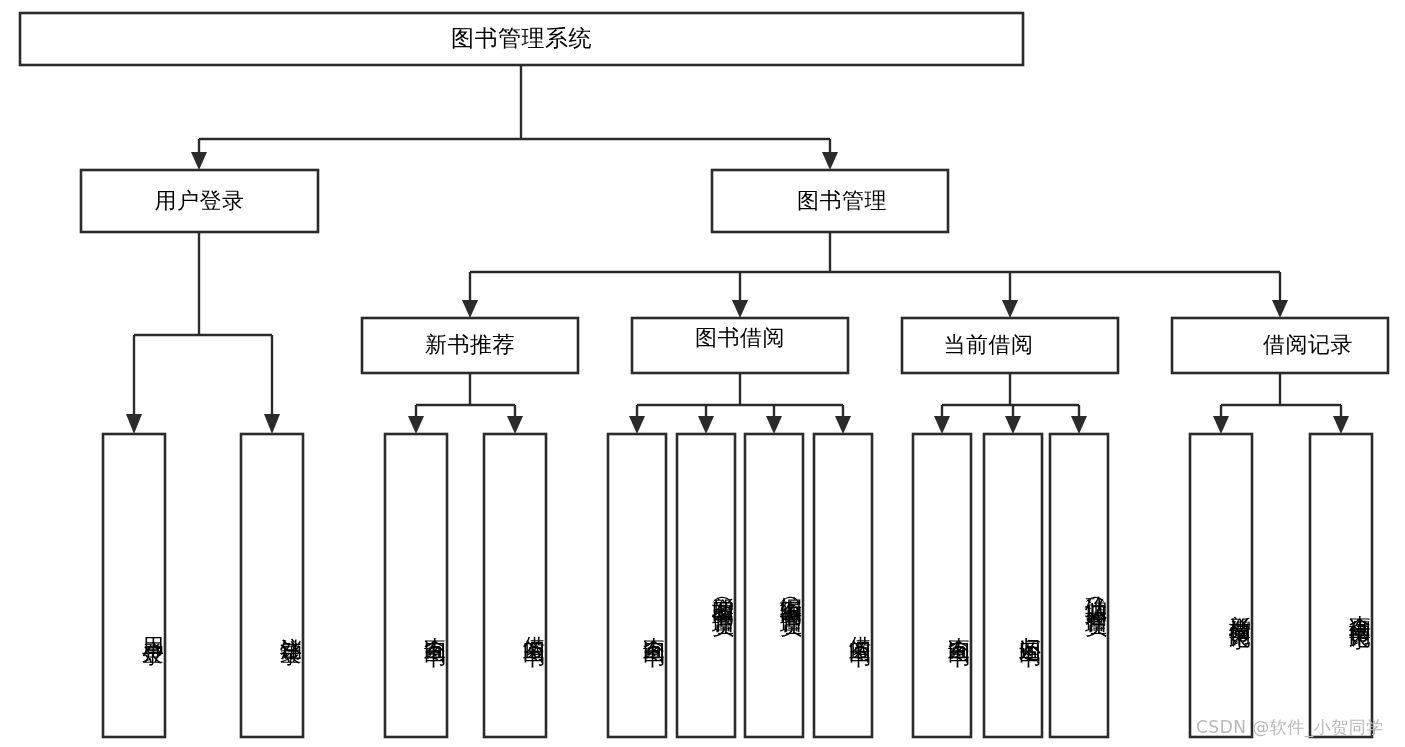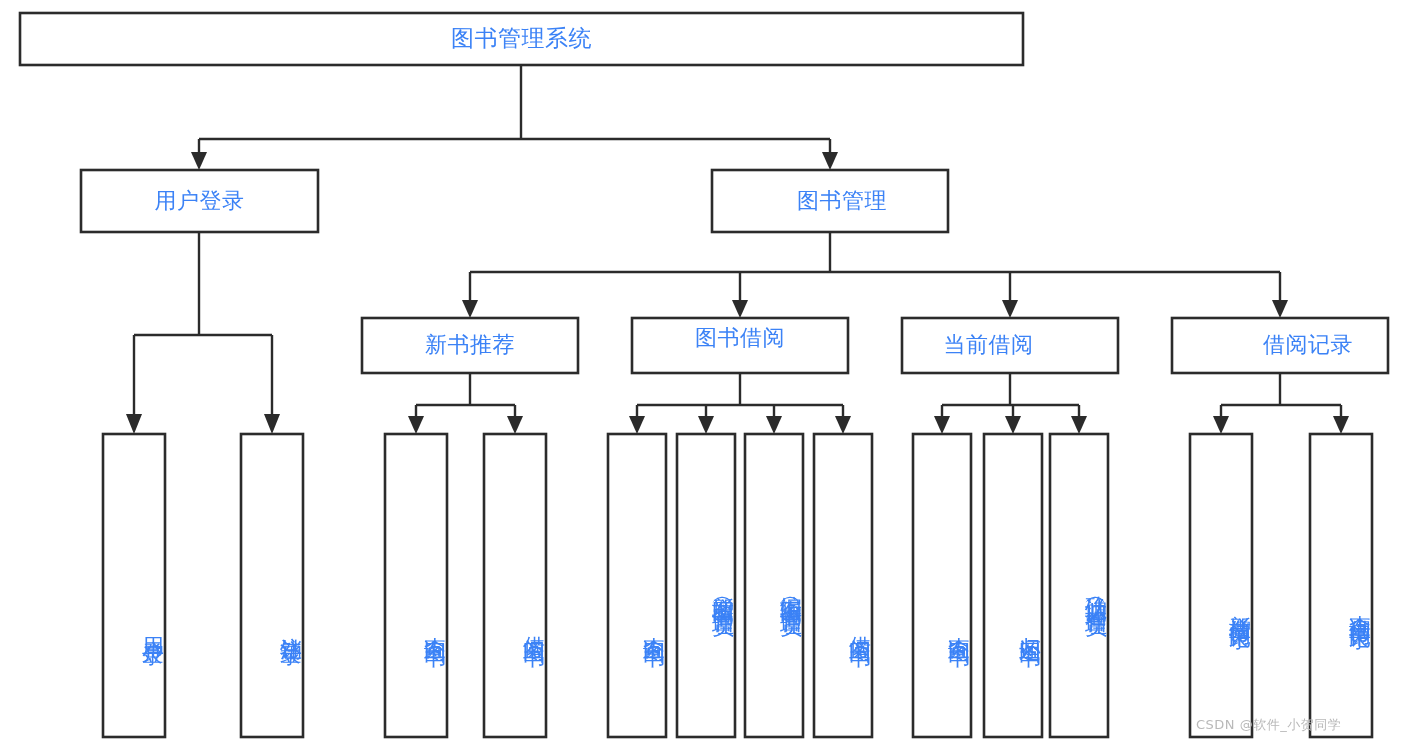--- a/index.html
+++ b/index.html
@@ -39,21 +39,21 @@
   }
   .arrow-head {
     fill: #2b2b2b;
     stroke: none;
   }
   .node-label {
     position: absolute;
     display: flex;
     align-items: center;
     justify-content: center;
-    color: #3b82f6;
+    color: #000000;
     font-family: "DejaVu Sans", "Liberation Sans", sans-serif;
     pointer-events: none;
     box-sizing: border-box;
   }
   .label-horizontal {
     font-size: 22px;
     letter-spacing: 0.5px;
     line-height: 1.1;
     white-space: nowrap;
   }
@@ -67,21 +67,21 @@
     letter-spacing: 3px;
     line-height: 1.05;
     align-items: flex-start;
     justify-content: center;
     padding-top: 10px;
     white-space: nowrap;
   }
   .watermark {
     position: absolute;
     color: #b9b9b9;
-    font-size: 13px;
+    font-size: 17px;
     font-family: "DejaVu Sans", "Liberation Sans", sans-serif;
     white-space: nowrap;
     letter-spacing: 0.5px;
   }
 </style>
 </head>
 <body>
 
 <div id="diagram-root">
 

